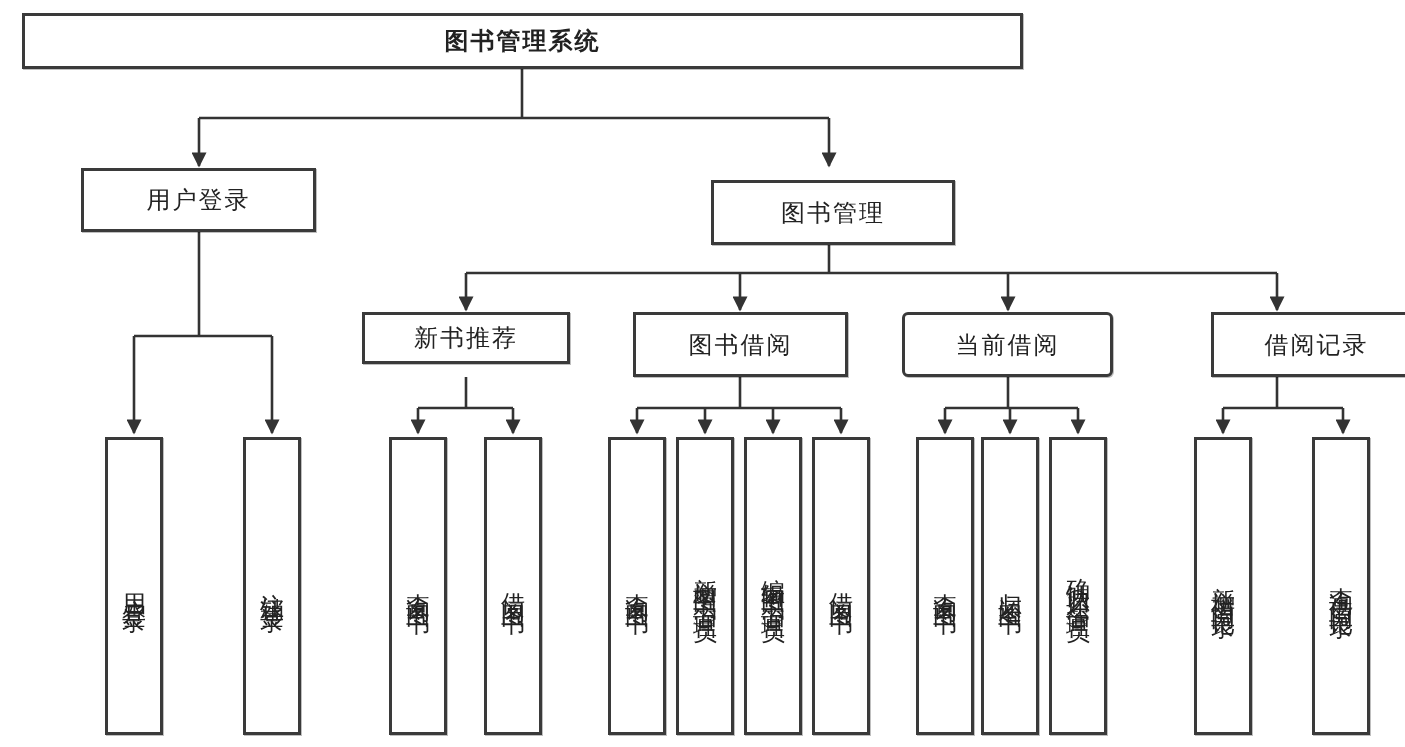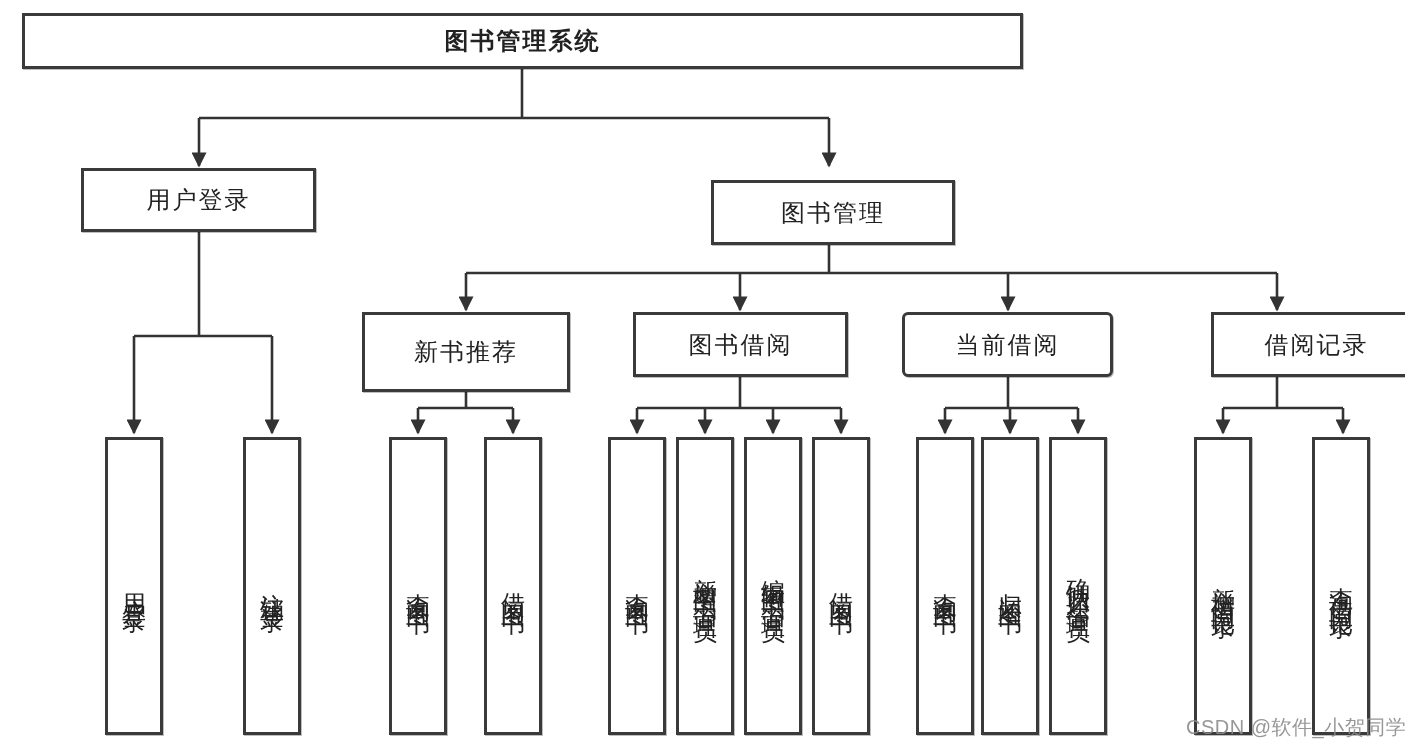--- a/index.html
+++ b/index.html
@@ -121,21 +121,21 @@
     <span>图书管理系统</span>
   </div>
 
   <div class="hbox" style="left:81px; top:168px; width:235px; height:64px;">
     <span>用户登录</span>
   </div>
   <div class="hbox" style="left:711px; top:152px; width:244px; height:65px;margin-top:28px;">
     <span>图书管理</span>
   </div>
 
-  <div class="hbox" style="left:362px; top:312px; width:208px; height:80px;">
+  <div class="hbox" style="left:362px; top:312px; width:208px; height:52px;">
     <span>新书推荐</span>
   </div>
   <div class="hbox" style="left:633px; top:312px; width:215px; height:65px;">
     <span>图书借阅</span>
   </div>
   <div class="hbox" style="left:902px; top:312px; width:211px; height:65px;border-radius:6px;">
     <span>当前借阅</span>
   </div>
   <div class="hbox" style="left:1172px; top:312px; width:211px; height:65px;margin-left:39px;">
     <span>借阅记录</span>
@@ -178,15 +178,14 @@
     <span class="vtext">确认归还（管理员）</span>
   </div>
 
   <div class="vbox" style="left:1194px; top:437px;">
     <span class="vtext">新增借阅记录</span>
   </div>
   <div class="vbox" style="left:1312px; top:437px;">
     <span class="vtext">查询借阅记录</span>
   </div>
 
-  <div id="watermark">CSDN @软件_小贺同学</div>
 
 </div>
 
 </body></html>

